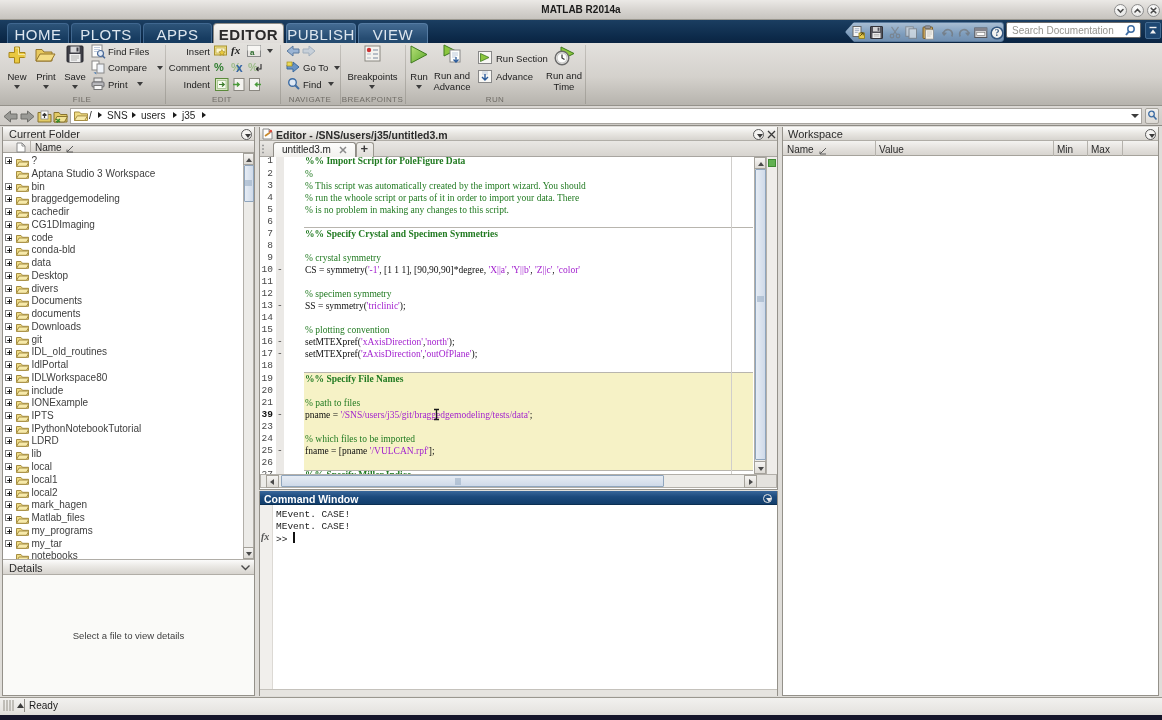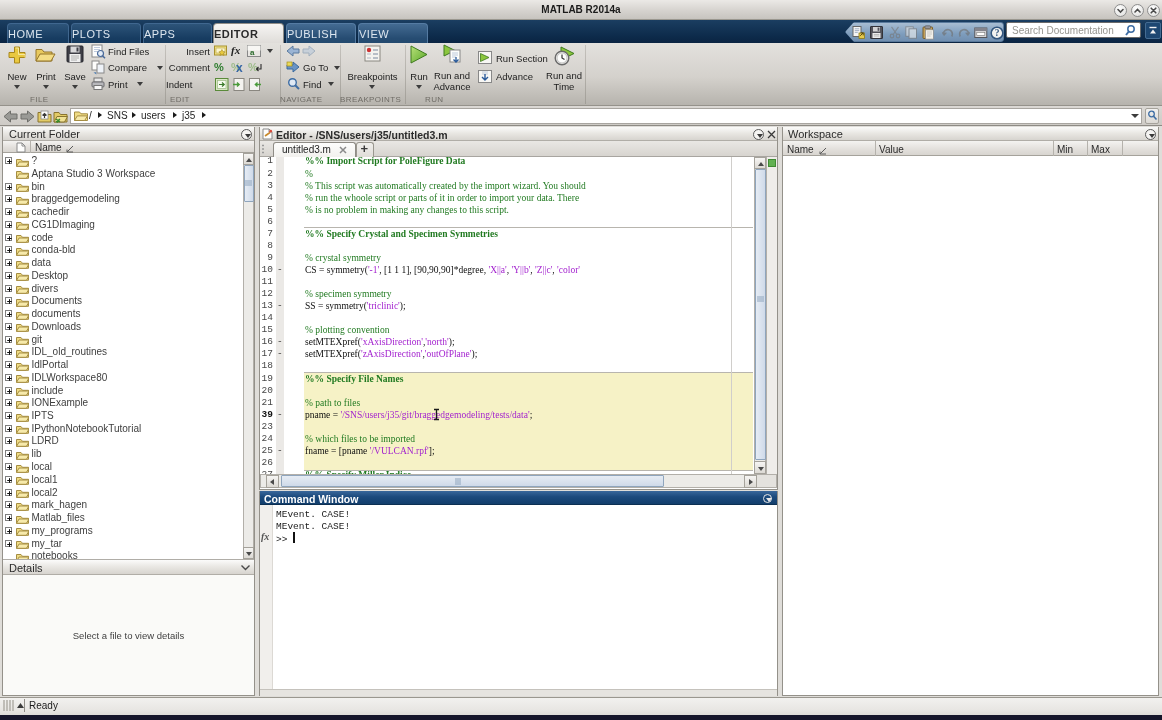--- a/index.html
+++ b/index.html
@@ -8,36 +8,36 @@
 #win{position:relative;width:1162px;height:720px}
 
 #titlebar{left:0;top:0;width:1162px;height:20px;
  background:linear-gradient(#ebe9e6,#d6d3cf 55%,#c7c4bf);border-bottom:1px solid #9a978f}
 #title{left:0;top:4px;width:1162px;text-align:center;font-size:10px;font-weight:bold;color:#1b1b1b}
 .winbtn{top:4px;width:13px;height:13px;border:1px solid #8d8d8d;border-radius:50%;
  background:radial-gradient(circle at 40% 30%,#ffffff,#dcdcda)}
 
 #tabstrip{left:0;top:20px;width:1162px;height:23px;
  background:linear-gradient(#1b3e61,#0d2b4b 70%,#0a2442)}
-.tab{top:23px;height:33px;border-radius:4px 4px 0 0;font-size:11px;letter-spacing:0.5px;
- line-height:21px;color:#dde6ef}
+.tab{top:23px;height:33px;border-radius:4px 4px 0 0;font-size:15px;letter-spacing:0.5px;
+ text-align:center;line-height:21px;color:#dde6ef}
 .tabdark{background:linear-gradient(#2d5479,#173c61 45%,#103457);border:1px solid #40678f;border-bottom:none}
 .tablight2{background:linear-gradient(#446b92,#264c72 45%,#1d4468);border:1px solid #557ba2;border-bottom:none}
 .tabsel{background:linear-gradient(#f6f5f3,#dbd8d4 70%,#d2cfca);color:#2a2a2a;font-weight:bold;border:1px solid #8f8c86;border-bottom:none}
 
 #qat{left:845px;top:22px;width:159px;height:20px;background:linear-gradient(#a8bdd2,#7e9dbd 60%,#718fb0);
  border:1px solid #5a7a9c;border-radius:3px;clip-path:polygon(9px 0,100% 0,100% 100%,9px 100%,0 50%)}
 #searchbox{left:1006px;top:22px;width:135px;height:16px;background:#fff;border:1px solid #6b6b6b;border-radius:2px}
 #searchtxt{left:1012px;top:25px;font-size:10px;color:#96958f}
 #collapsebtn{left:1145px;top:22px;width:16px;height:17px;background:#1d4772;border:1px solid #456c92;border-radius:2px}
 
 #toolstrip{left:0;top:43px;width:1162px;height:63px;
  background:linear-gradient(#e3e1dd,#d4d1cc 55%,#b6b3ad);border-bottom:1px solid #95928b}
 .secdiv{top:45px;width:1px;height:59px;background:linear-gradient(#c5c2bd,#a19e97)}
-.seclab{top:95px;height:10px;font-size:8px;color:#6f6c66;letter-spacing:0.4px;text-align:left}
+.seclab{top:95px;height:10px;font-size:8px;color:#6f6c66;letter-spacing:0.4px;text-align:center}
 .ts{font-size:9.5px;color:#1c1c1c}
 .tsc{text-align:center}
 .drop{width:0;height:0;border-left:3.5px solid transparent;border-right:3.5px solid transparent;border-top:4px solid #3c3c3c}
 
 #crumbbar{left:0;top:106px;width:1162px;height:20px;
  background:linear-gradient(#dbd8d4,#cecbc6);border-bottom:1px solid #8e8b85}
 .crumbtxt{top:110px;font-size:10px;color:#1f1f1f}
 .crumbsep{top:112px;width:0;height:0;border-top:3.5px solid transparent;border-bottom:3.5px solid transparent;border-left:4.5px solid #1a1a1a}
 
 .panel{background:#fff;border:1px solid #94918a}
@@ -200,21 +200,21 @@
       <rect x="6" y="4" width="7" height="9" fill="#eef2f8" stroke="#888"></rect>
       <path d="M2.5 12.5 l3 2 l-0.5 -2.2" fill="#4a7ab0"></path>
     </svg>
 <svg class="abs" style="left:91px;top:77px" width="15" height="13">
       <rect x="3" y="1" width="8" height="4" fill="#e8e8e8" stroke="#777"></rect>
       <rect x="1" y="5" width="12" height="5" rx="1" fill="#b8b8bc" stroke="#6a6a6e"></rect>
       <rect x="3" y="8.5" width="8" height="4" fill="#f8f8f8" stroke="#777"></rect>
     </svg>
 <div class="abs ts" style="left:166px;top:45.5px;width:44px;text-align:right">Insert</div>
 <div class="abs ts" style="left:166px;top:62px;width:44px;text-align:right">Comment</div>
-<div class="abs ts" style="left:166px;top:78.5px;width:44px;">Indent</div>
+<div class="abs ts" style="left:166px;top:78.5px;width:44px;text-align:right">Indent</div>
 <div class="abs drop" style="left:267px;top:49px"></div>
 
 <svg class="abs" style="left:214px;top:45px" width="15" height="14">
       <rect x="0.5" y="1" width="12" height="9" fill="#f0e287" stroke="#a8912f"></rect>
       <rect x="2" y="3" width="9" height="5" fill="#fbf6d0" stroke="#c0aa50" stroke-width="0.7"></rect>
       <path d="M10.5 7 l1.2 2.4 2.4 0.4 -1.8 1.7 0.5 2.5 -2.3-1.2 -2.3 1.2 0.5-2.5 -1.8-1.7 2.4-0.4 z" fill="#e8c93e" stroke="#9a7d1a" stroke-width="0.6" transform="translate(-1,-1.5) scale(0.85)"></path>
     </svg>
 <div class="abs" style="left:231px;top:44px;font-family:'Liberation Serif';font-style:italic;font-weight:bold;font-size:11px;color:#222">fx</div>
 <svg class="abs" style="left:247px;top:45px" width="15" height="13">
       <rect x="0.5" y="0.5" width="13" height="11" fill="#e8e6e2" stroke="#888"></rect>

